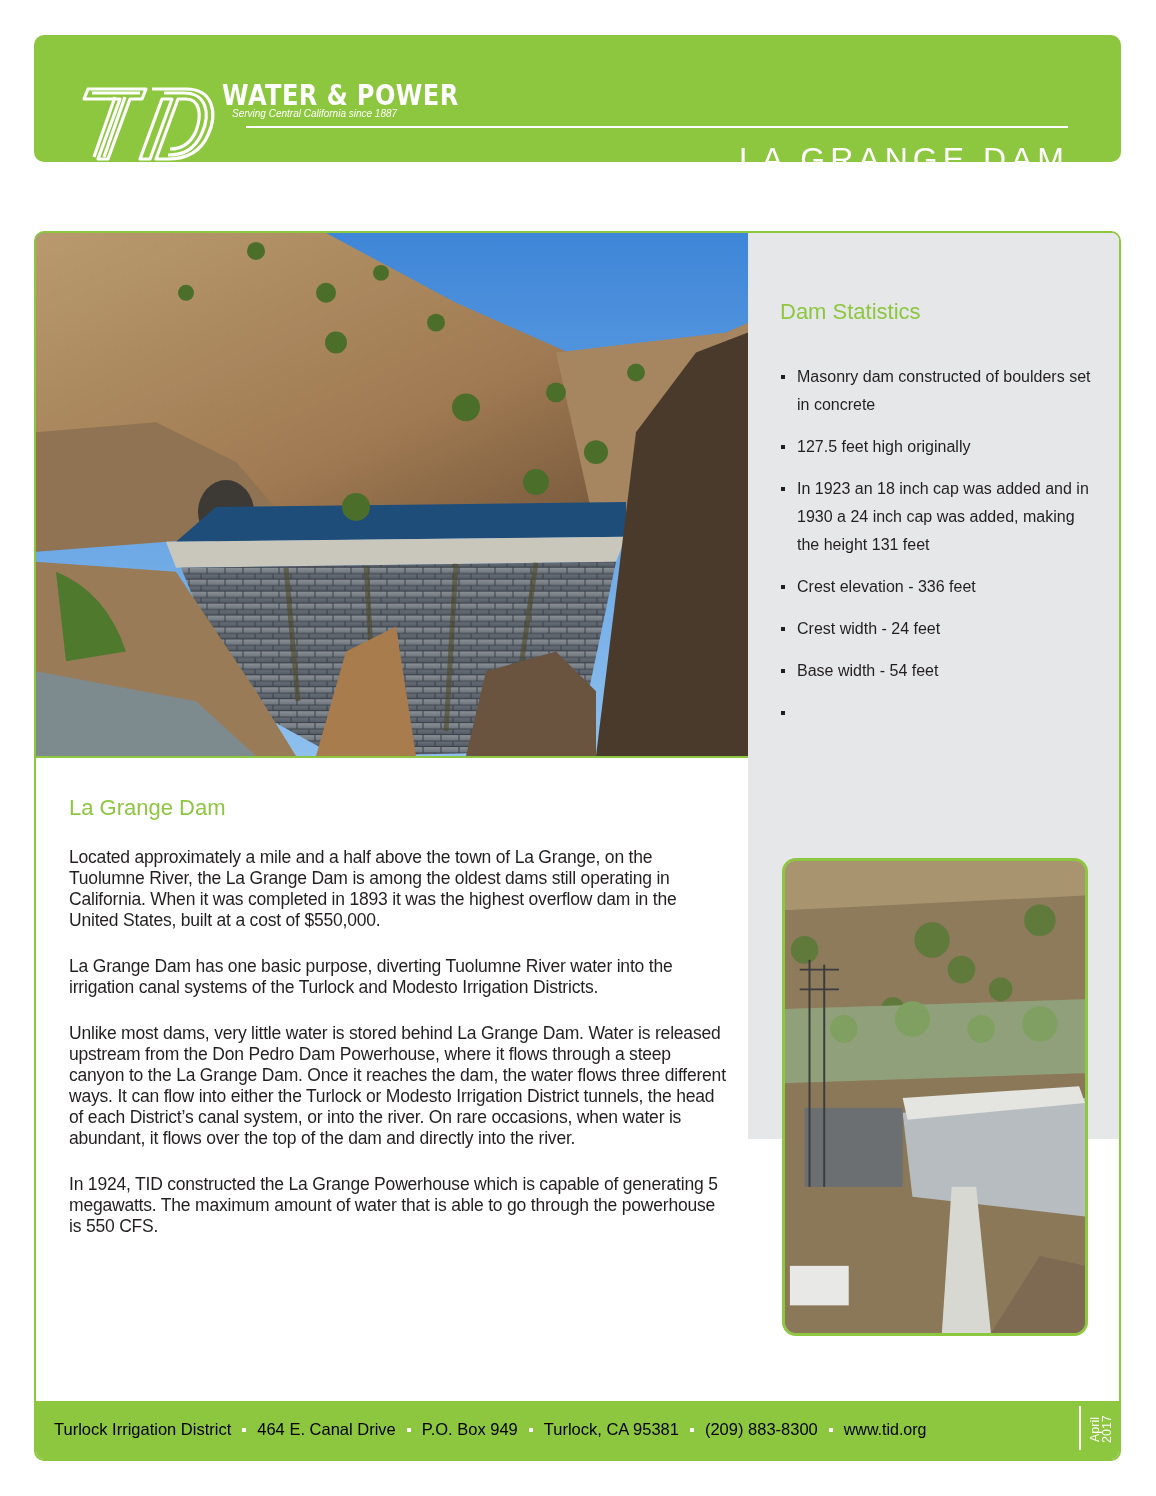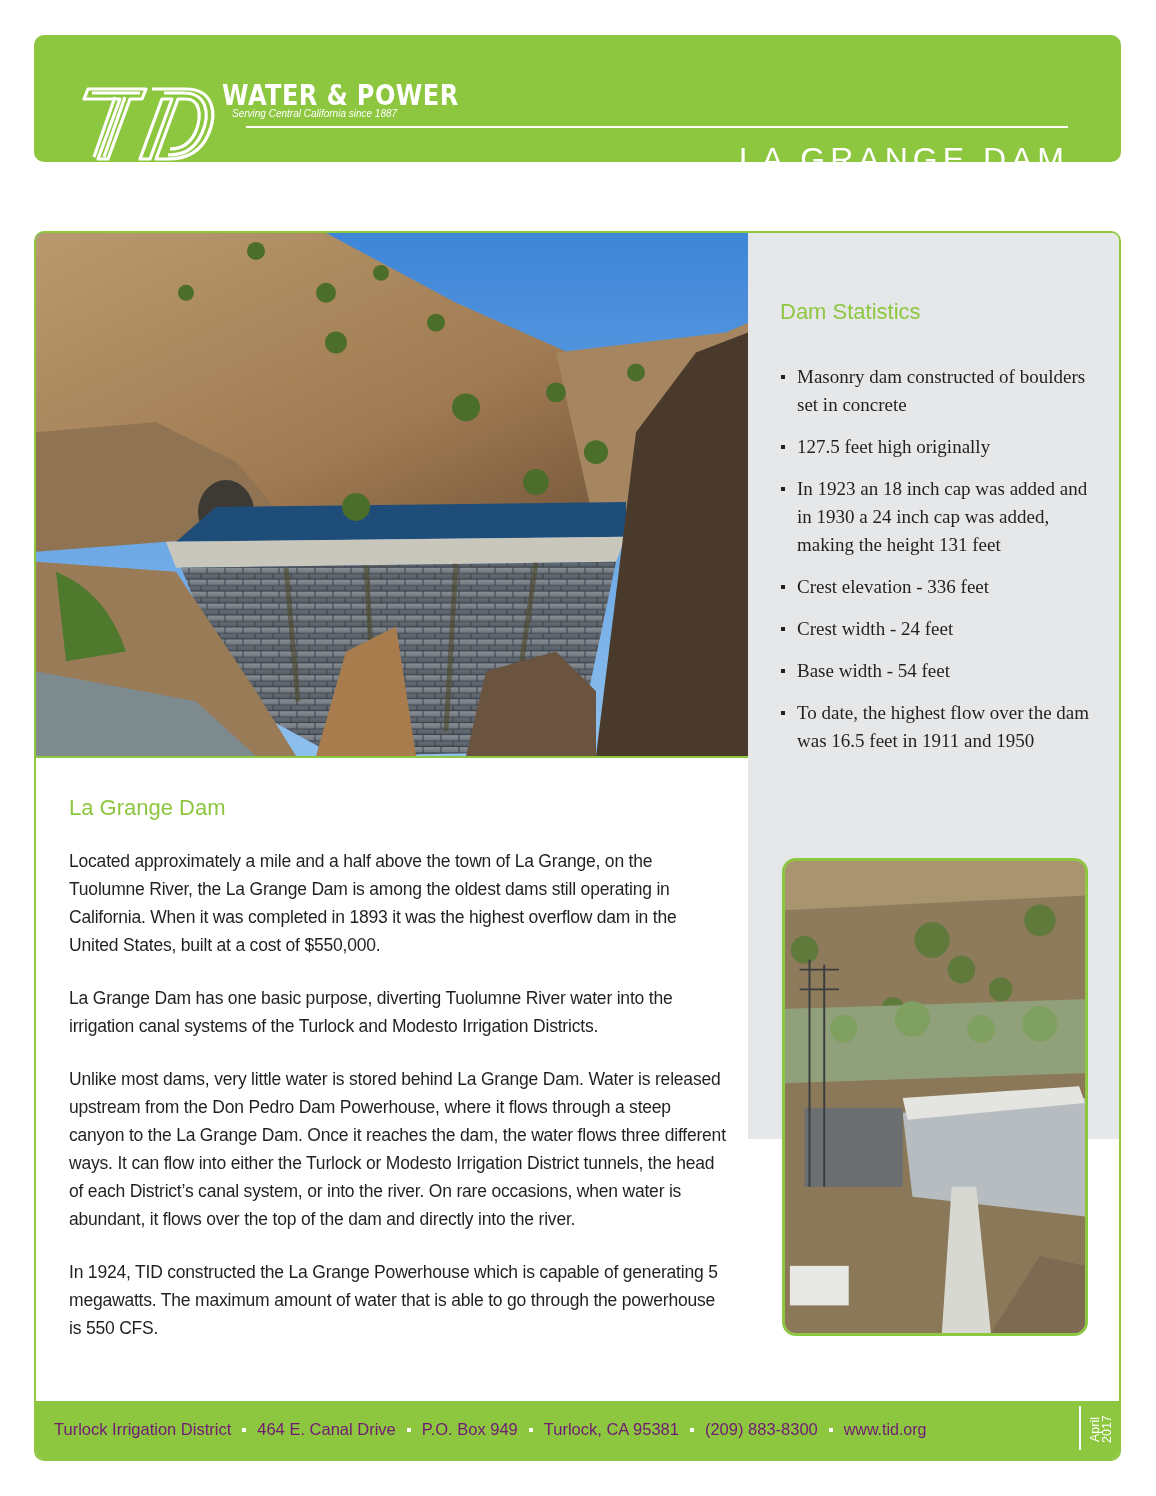--- a/index.html
+++ b/index.html
@@ -43,46 +43,46 @@
     border-bottom: 2px solid #8dc63f; overflow: hidden;
   }
   .hero-photo svg, .side-photo svg { display: block; width: 100%; height: 100%; }
 
   .section-heading {
     position: absolute; color: #8dc63f; font-size: 22px; font-weight: normal;
   }
   .article { position: absolute; left: 33px; top: 562px; width: 660px; }
   .article h2 { position: static; margin-bottom: 26px; }
   .article p {
-    font-size: 17.5px; line-height: 28px; color: #231f20; margin-bottom: 25px;
+    font-size: 17.5px; line-height: 21px; color: #231f20; margin-bottom: 25px;
     letter-spacing: -0.2px;
   }
 
   .stats { position: absolute; left: 32px; top: 66px; width: 320px; }
   .stats h2 { position: static; margin-bottom: 38px; }
   .stats ul { list-style: none; }
   .stats li {
-    position: relative; padding-left: 17px; font-size: 19px; line-height: 28px;
-    margin-bottom: 14px; color: #231f20; font-family: Liberation Serif, serif;
+    position: relative; padding-left: 17px; font-size: 16px; line-height: 28px;
+    margin-bottom: 14px; color: #231f20;
   }
   .stats li .bullet {
     position: absolute; left: 1px; top: 12px; width: 4px; height: 4px; background: #231f20;
   }
 
   .side-photo {
     position: absolute; left: 34px; top: 625px; width: 306px; height: 478px;
     border: 3px solid #8dc63f; border-radius: 14px; overflow: hidden;
   }
 
   
   .footer {
     position: absolute; left: 0; top: 1168px; width: 1087px; height: 62px; background: #8dc63f;
   }
   .footer-line {
-    position: absolute; left: 18px; top: 19px; color: #701a75; font-size: 16.5px;
+    position: absolute; left: 18px; top: 19px; color: #000000; font-size: 16.5px;
     display: flex; align-items: center; white-space: nowrap;
   }
   .footer-line .sep {
     display: inline-block; width: 4px; height: 4px; background: #ffffff; margin: 0 11px;
   }
   .footer-divider {
     position: absolute; left: 1043px; top: 5px; width: 1.5px; height: 44px; background: #ffffff;
   }
   .footer-date {
     position: absolute; left: 1050px; top: 4px; width: 30px; height: 48px;
@@ -183,21 +183,21 @@
   <div class="sidebar">
     <div class="stats">
       <h2 class="section-heading">Dam Statistics</h2>
       <ul>
         <li><span class="bullet"></span><span>Masonry dam constructed of boulders set in concrete</span></li>
         <li><span class="bullet"></span><span>127.5 feet high originally</span></li>
         <li><span class="bullet"></span><span>In 1923 an 18 inch cap was added and in 1930 a 24 inch cap was added, making the height 131 feet</span></li>
         <li><span class="bullet"></span><span>Crest elevation - 336 feet</span></li>
         <li><span class="bullet"></span><span>Crest width - 24 feet</span></li>
         <li><span class="bullet"></span><span>Base width - 54 feet</span></li>
-        <li><span class="bullet"></span><span>To date, the highest flow over the dam was 16.5 feet in 1911 and 1950</span></li>
+        <li><span class="bullet"></span></li>
       </ul>
     </div>
 
     <div class="side-photo">
       <svg viewBox="0 0 306 478" preserveAspectRatio="none">
         <rect width="306" height="478" fill="#9b8a6c"></rect>
         <path d="M0 0 H306 V40 L0 50 Z" fill="#a8946e"></path>
         <path d="M0 50 L306 35 V140 L0 150 Z" fill="#8d7b5c"></path>
         <g fill="#5f7a3a">
           <circle cx="20" cy="90" r="14"></circle>

